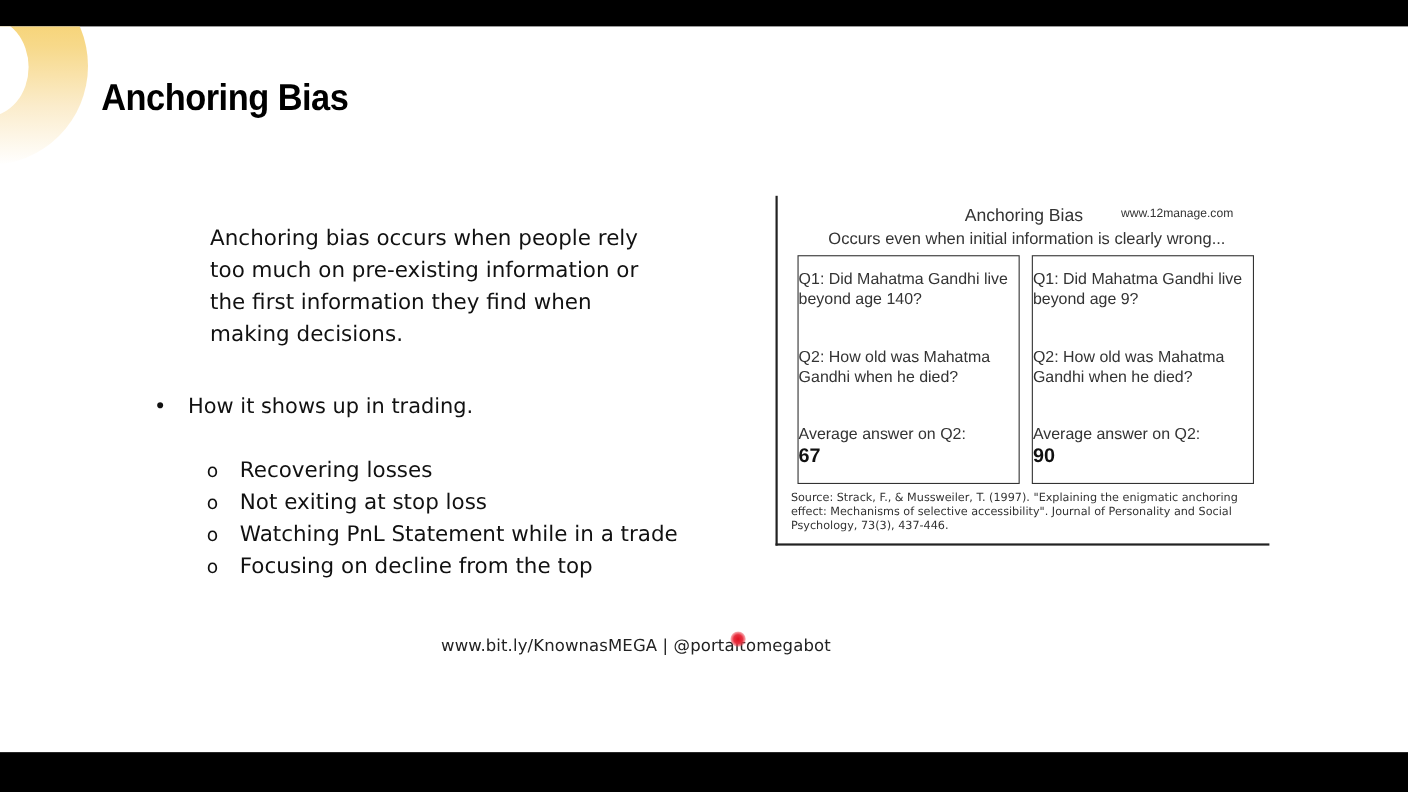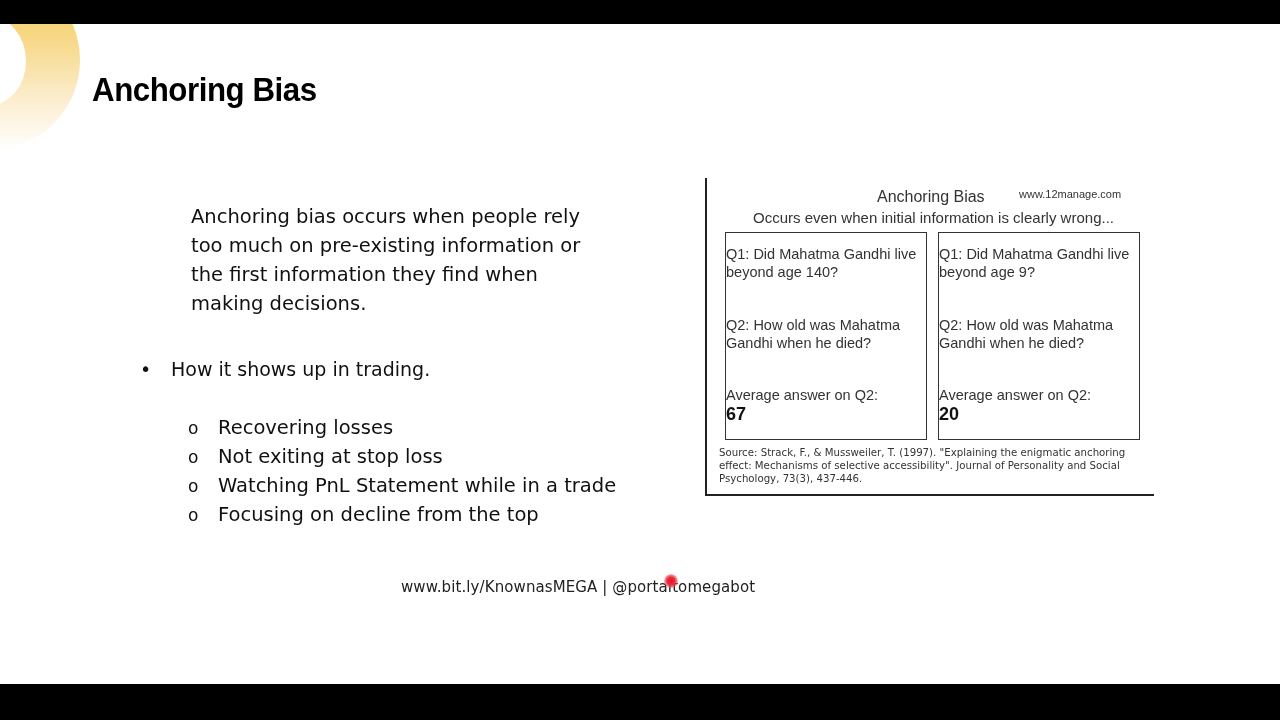--- a/index.html
+++ b/index.html
@@ -111,21 +111,21 @@
       <div class="q1">Q1: Did Mahatma Gandhi live beyond age 140?</div>
       <div class="q2">Q2: How old was Mahatma Gandhi when he died?</div>
       <div class="avg">Average answer on Q2:</div>
       <div class="val">67</div>
     </div>
 
     <div class="box right">
       <div class="q1">Q1: Did Mahatma Gandhi live beyond age 9?</div>
       <div class="q2">Q2: How old was Mahatma Gandhi when he died?</div>
       <div class="avg">Average answer on Q2:</div>
-      <div class="val">20</div>
+      <div class="val">90</div>
     </div>
 
     <div class="fig-source">Source: Strack, F., &amp; Mussweiler, T. (1997). "Explaining the enigmatic anchoring effect: Mechanisms of selective accessibility". Journal of Personality and Social Psychology, 73(3), 437-446.</div>
   </div>
 
   <div class="footer">www.bit.ly/KnownasMEGA | @portaltomegabot</div>
   <div class="pointer"></div>
 </div>
 
 <div class="bar-bottom"></div>

